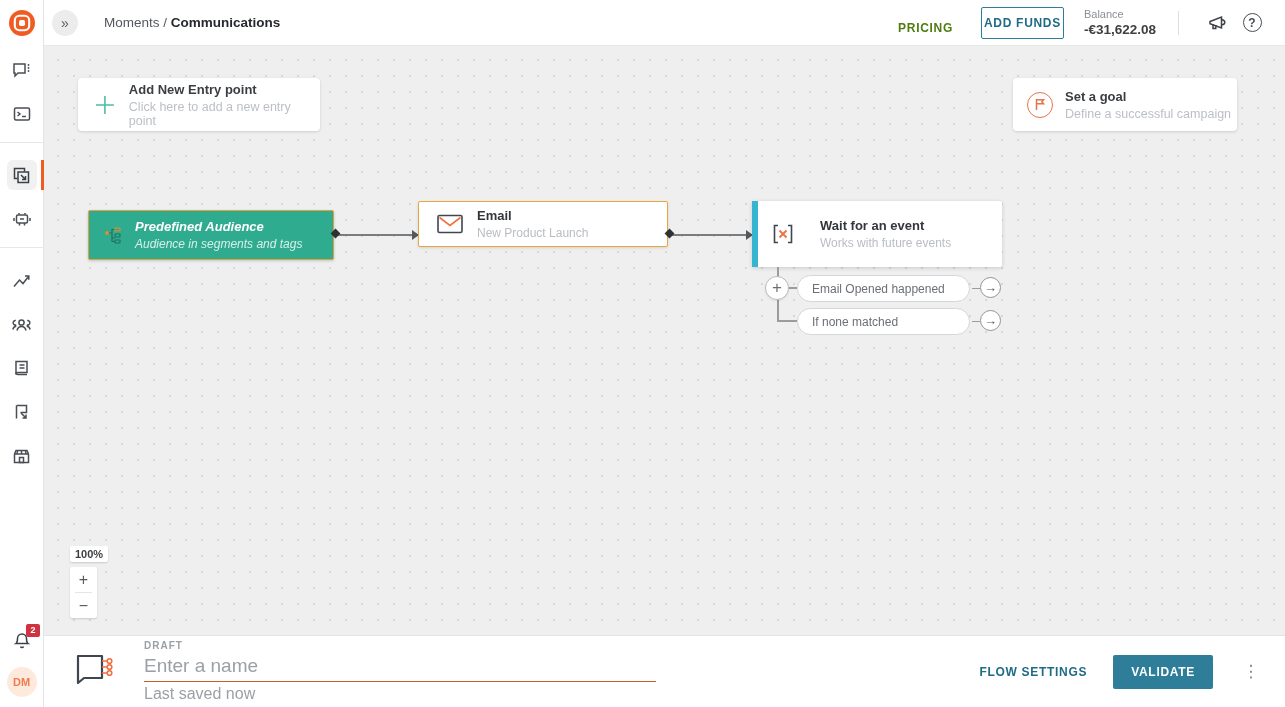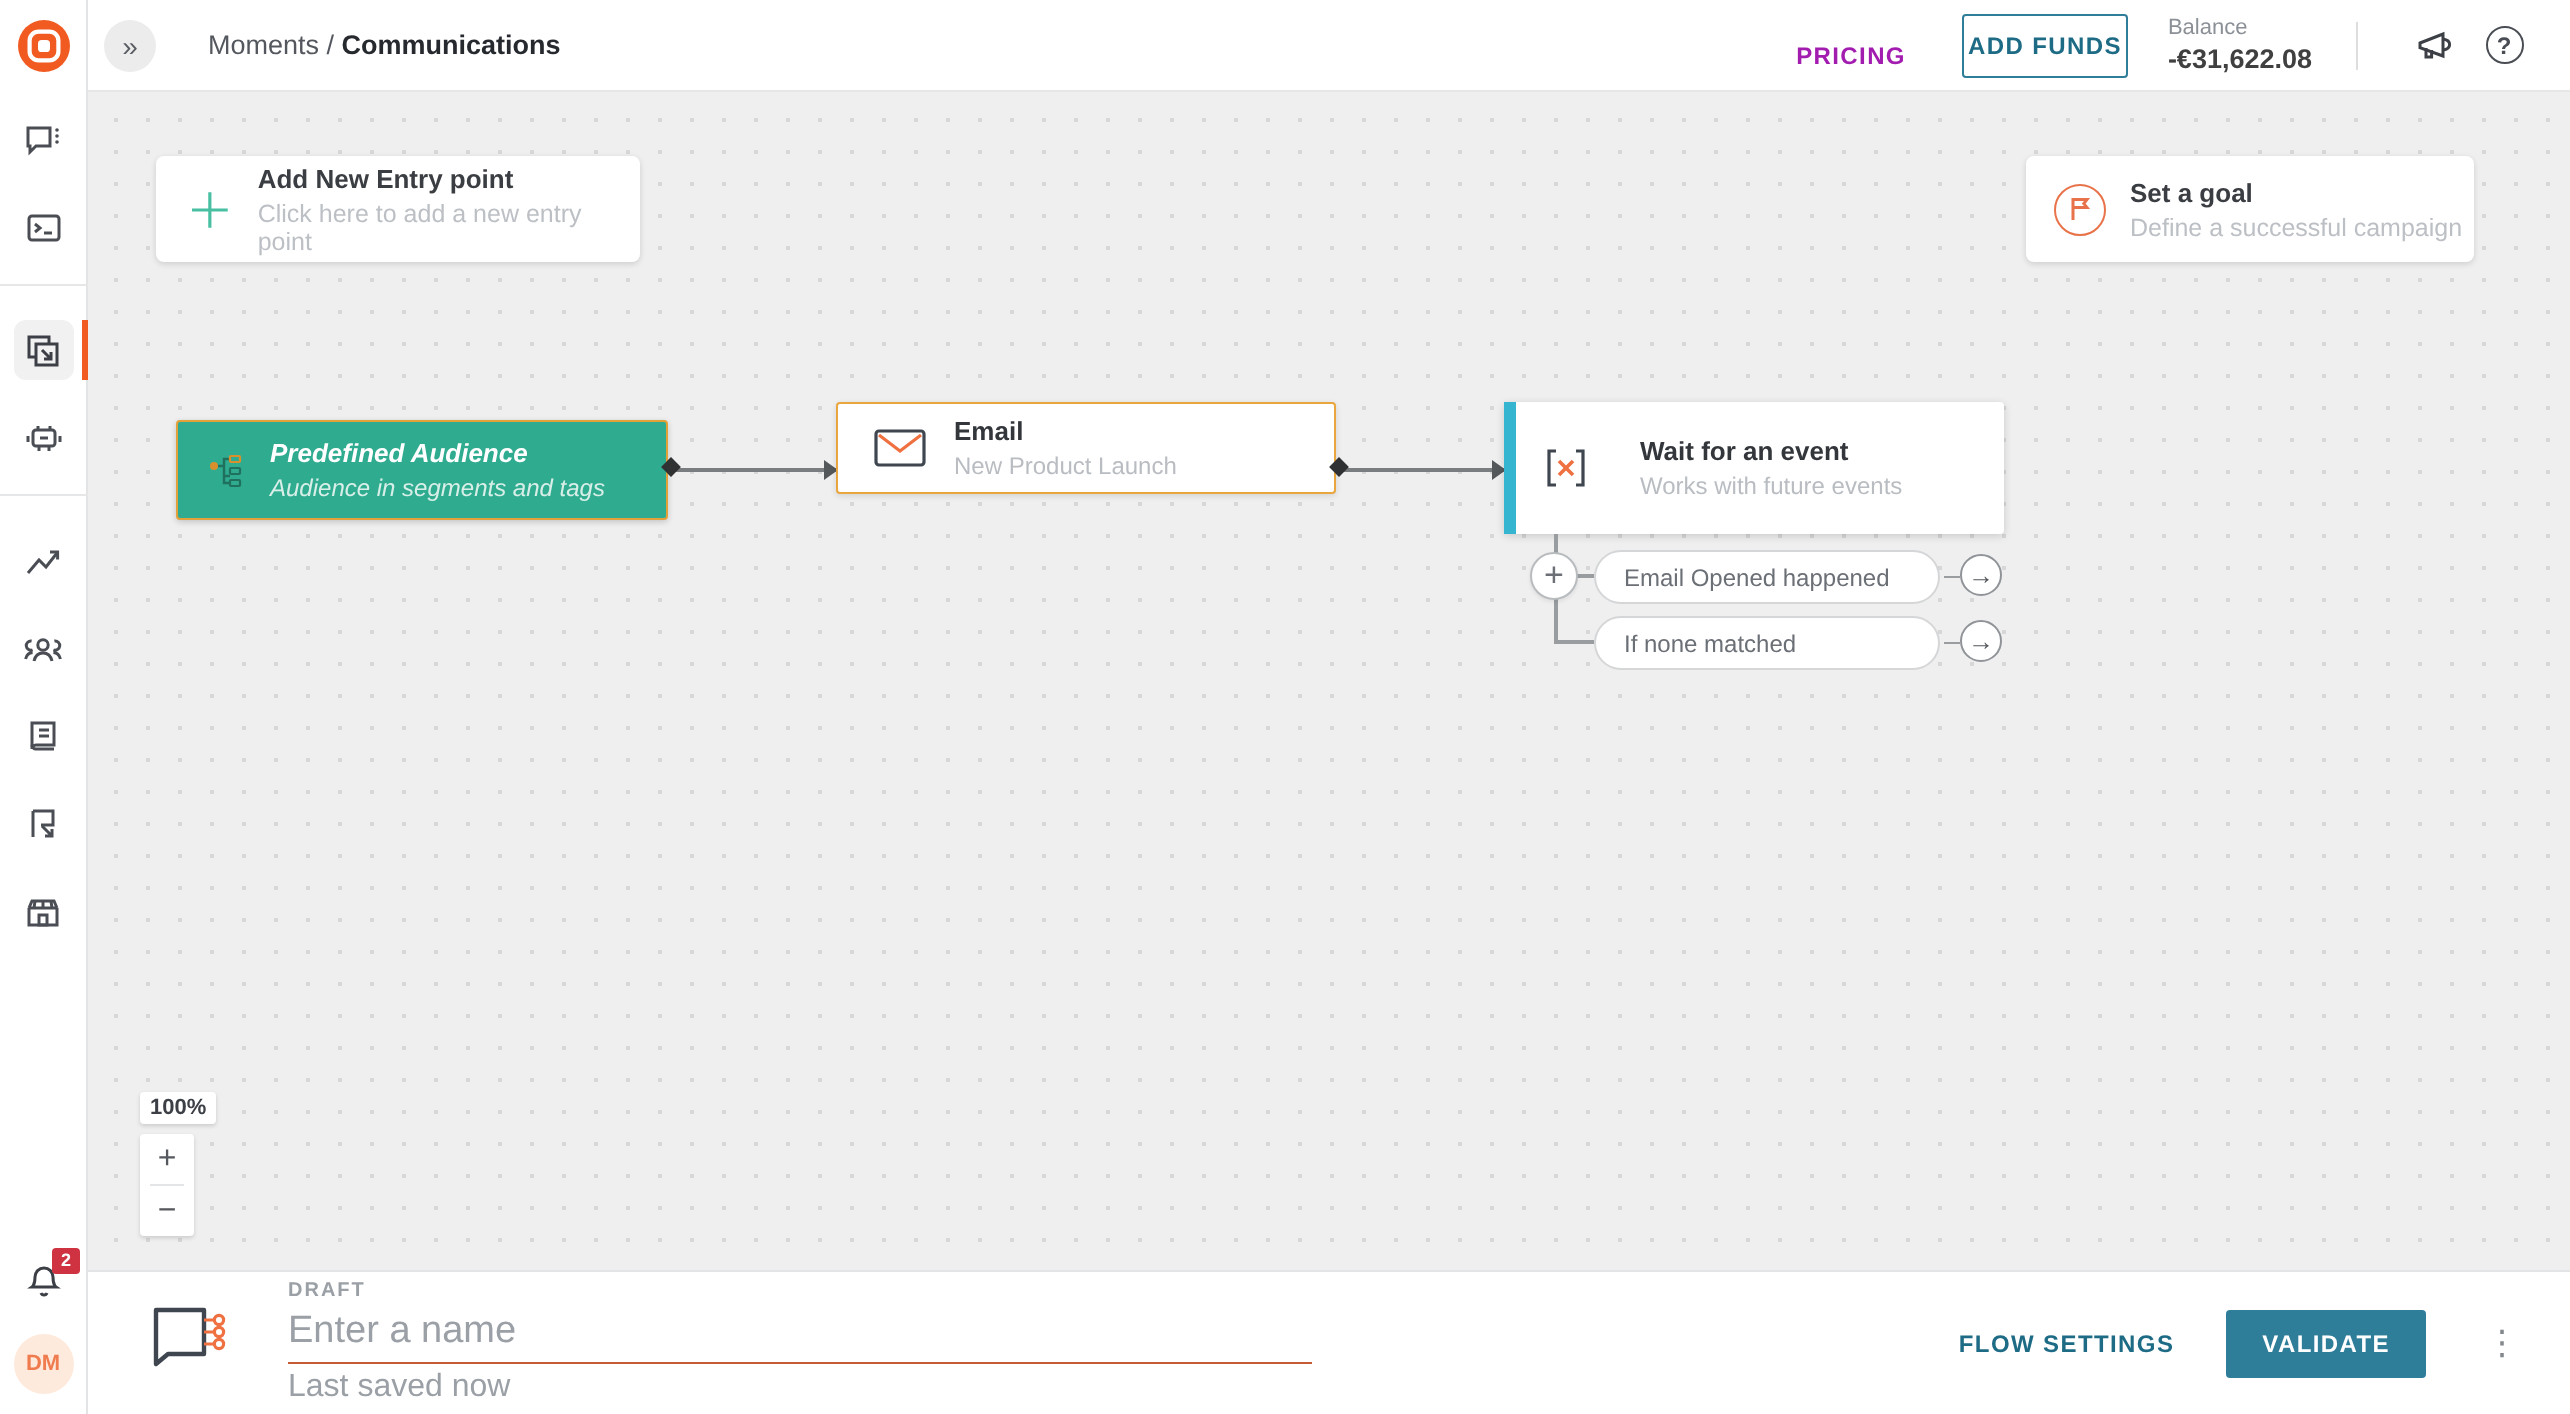--- a/index.html
+++ b/index.html
@@ -23,21 +23,21 @@
   
   .main { flex:1; display:flex; flex-direction:column; height:707px; }
 
   
   .topbar { height:46px; background:#fff; border-bottom:1px solid #e6e7e9; display:flex; align-items:center; padding:0 18px 0 8px; }
   .collapse-btn { width:26px; height:26px; border-radius:50%; background:#ececec; color:#5a5e64; display:flex; align-items:center; justify-content:center; font-size:14px; cursor:pointer; margin-right:26px; }
   .crumb { font-size:13.5px; color:#3c4046; }
   .crumb .light { color:#54585e; }
   .crumb b { color:#26292e; font-weight:bold; }
   .topbar-right { margin-left:auto; display:flex; align-items:center; }
-  .pricing { color:#a21caf; font-size:12px; font-weight:bold; letter-spacing:.7px; margin-right:28px; cursor:pointer;margin-top:11px; }
+  .pricing { color:#4d7c0f; font-size:12px; font-weight:bold; letter-spacing:.7px; margin-right:28px; cursor:pointer;margin-top:11px; }
   .add-funds { border:1px solid #2e7d99; color:#1e6b85; background:#fff; font-size:12px; font-weight:bold; letter-spacing:.7px; padding:8px 2px; border-radius:2px; cursor:pointer; margin-right:20px; font-family:inherit; }
   .balance { text-align:left; margin-right:22px; }
   .balance .lbl { font-size:11px; color:#8b9097; margin-bottom:2px; }
   .balance .val { font-size:13.5px; font-weight:bold; color:#404040; }
   .top-sep { width:1px; height:24px; background:#dcdee0; margin-right:20px; }
   .top-icon { width:30px; height:30px; display:flex; align-items:center; justify-content:center; cursor:pointer; margin-left:4px; }
   .help-circle { width:19px; height:19px; border:1.6px solid #4a4e54; border-radius:50%; color:#4a4e54; font-size:12px; font-weight:bold; display:flex; align-items:center; justify-content:center; }
 
   
   .canvas { position:relative; flex:1; background:#efefef;

